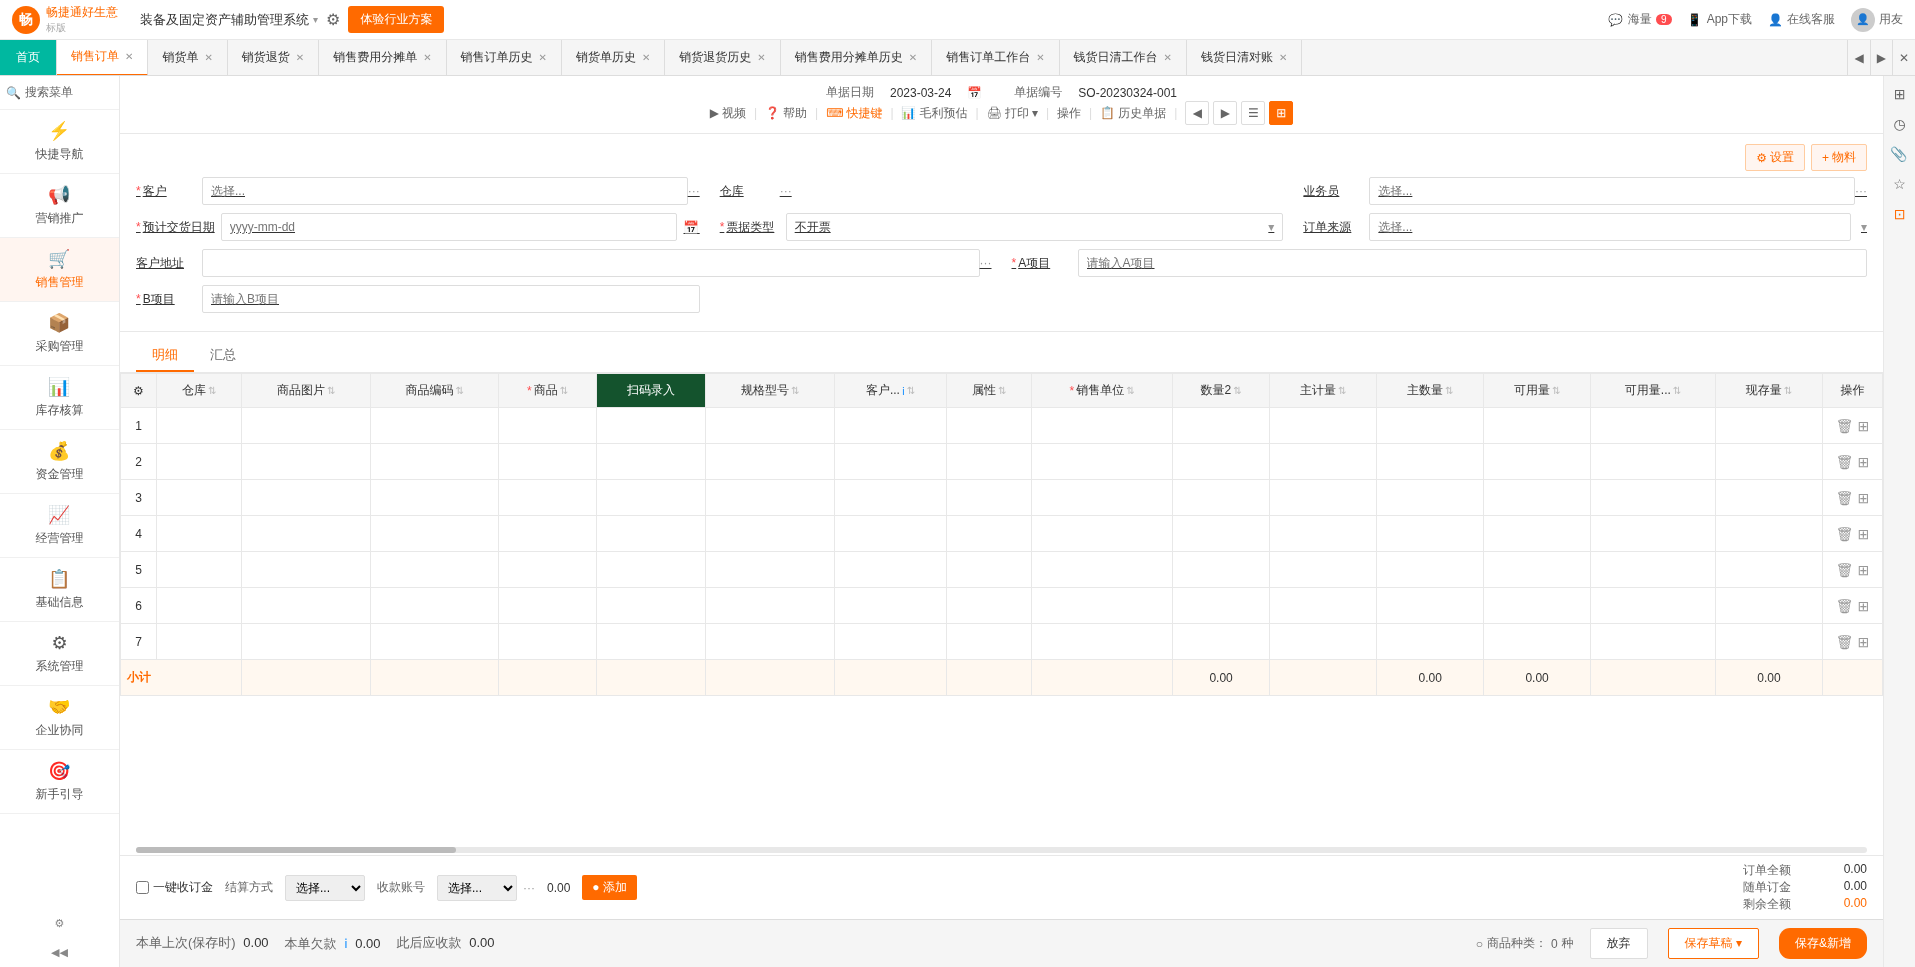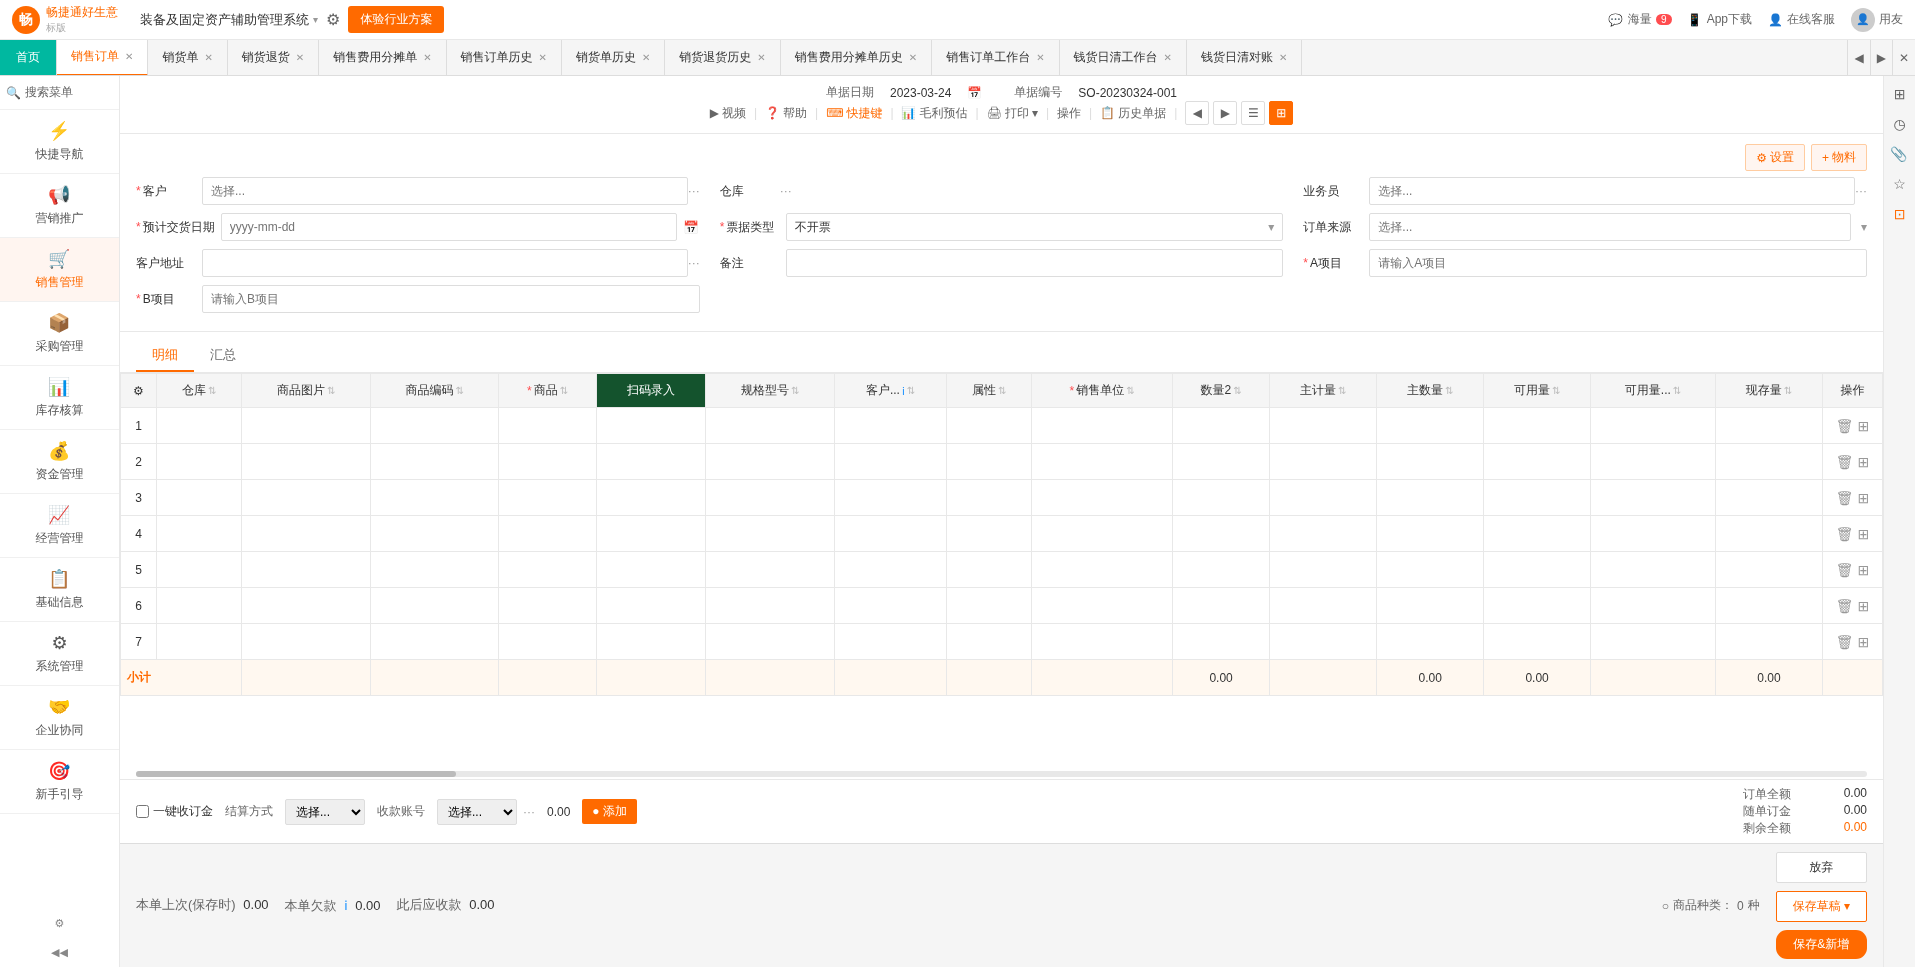--- a/index.html
+++ b/index.html
@@ -133,21 +133,21 @@
     .action-link { color: #666; cursor: pointer; display: flex; align-items: center; gap: 3px; }
     .action-link.orange { color: #ff6a00; }
     .print-btn { display: flex; align-items: center; gap: 3px; cursor: pointer; color: #666; }
     .history-btn { display: flex; align-items: center; gap: 3px; cursor: pointer; color: #666; }
     .header-right-icons { display: flex; align-items: center; gap: 4px; }
     .icon-btn { width: 24px; height: 24px; display: flex; align-items: center; justify-content: center; cursor: pointer; border: 1px solid #ddd; border-radius: 2px; color: #666; font-size: 12px; }
     .icon-btn.active { background: #ff6a00; color: #fff; border-color: #ff6a00; }
 
     
     .form-fields { background: #fff; padding: 10px 16px; border-bottom: 1px solid #e8e8e8; }
-    .form-row { display: flex; gap: 20px; margin-bottom: 8px; }
+    .form-row { display: flex; gap: 20px; margin-bottom: 8px; text-decoration: underline; }
     .form-field { display: flex; align-items: center; gap: 6px; flex: 1; }
     .field-label { color: #333; white-space: nowrap; font-size: 12px; min-width: 60px; }
     .field-label.required::before { content: '*'; color: #ff4d4f; margin-right: 2px; }
     .field-input {
       flex: 1;
       height: 28px;
       border: 1px solid #ddd;
       border-radius: 2px;
       padding: 0 8px;
       font-size: 12px;
@@ -296,21 +296,21 @@
       align-items: center;
       justify-content: space-between;
     }
     .footer-left { display: flex; gap: 16px; font-size: 13px; color: #666; }
     .footer-right { display: flex; align-items: center; gap: 16px; }
     .summary-box { text-align: right; font-size: 12px; }
     .summary-row { display: flex; gap: 16px; justify-content: flex-end; color: #333; }
     .summary-label { color: #666; }
     .summary-val { color: #333; min-width: 60px; text-align: right; }
     .summary-val.orange { color: #ff6a00; }
-    .footer-btns { display: flex; gap: 8px; flex-direction: column; }
+    .footer-btns { display: flex; gap: 20px; }
     .btn-discard {
       border: 1px solid #ddd;
       background: #fff;
       padding: 6px 16px;
       border-radius: 2px;
       cursor: pointer;
       font-size: 12px;
       color: #333;
     }
     .btn-save-draft {
@@ -597,24 +597,20 @@
         </div>
       </div>
 
       <div class="form-row">
         <div class="form-field">
           <span class="field-label">客户地址</span>
           <input class="field-input" type="text" style="">
           <span class="field-dots">···</span>
         </div>
         <div class="form-field">
-          <span class="field-label">备注</span>
-          <input class="field-input" type="text" style="">
-        </div>
-        <div class="form-field">
           <span class="field-label required">A项目</span>
           <input class="field-input" type="text" placeholder="请输入A项目" style="">
         </div>
       </div>
 
       <div class="form-row">
         <div class="form-field">
           <span class="field-label required">B项目</span>
           <input class="field-input" type="text" placeholder="请输入B项目" style="">
         </div>

